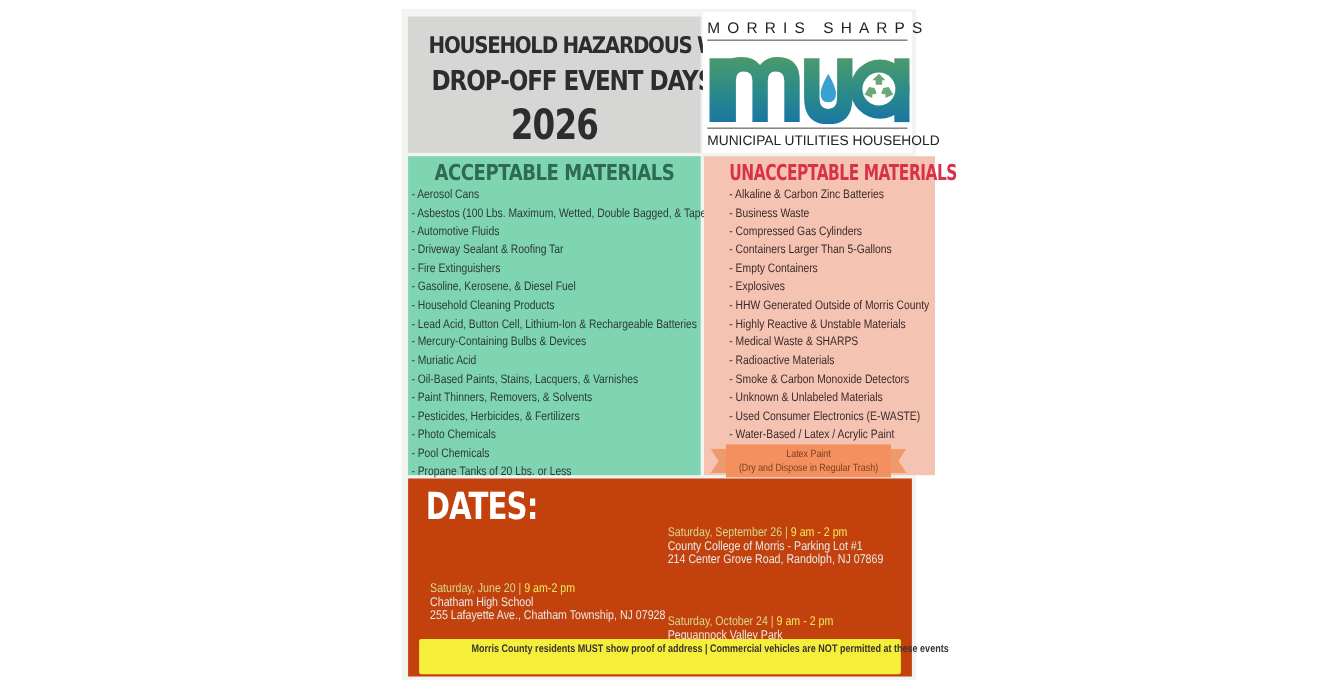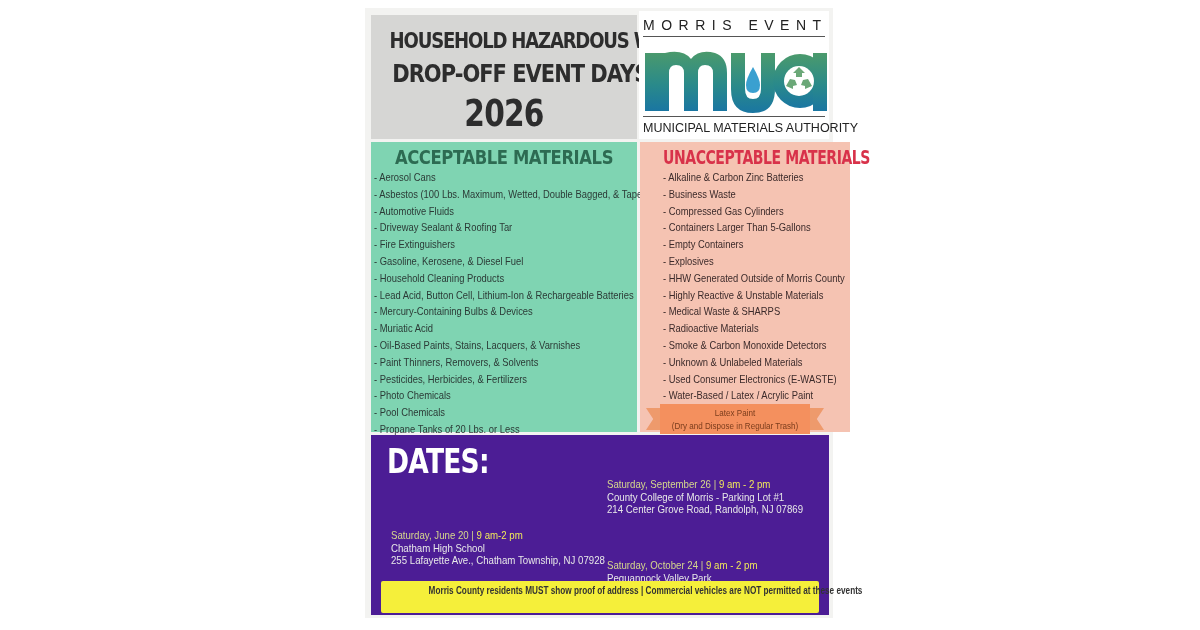--- a/index.html
+++ b/index.html
@@ -84,21 +84,21 @@
   .ribbon-tail-r { right: 0; clip-path: polygon(0 0, 100% 0, 55% 50%, 100% 100%, 0 100%); }
   .ribbon {
     position: absolute; left: 14px; top: 0; width: 150px; height: 30px; background: #f4905e;
     text-align: center; font-size: 9.5px; line-height: 13px; color: #7a3c1c; padding-top: 2px;
     box-sizing: border-box;
   }
   .ribbon div { transform: scaleX(0.85); white-space: nowrap; }
   
   .dates {
     position: absolute; left: 6px; top: 427px; width: 458px; height: 180px;
-    background: #4c1d95;
+    background: #c2410c;
   }
   .dates-title {
     position: absolute; left: 16px; top: 6px;
     font-family: "DejaVu Sans", sans-serif; font-weight: bold; font-size: 34px; color: #fff;
     transform: scaleX(0.78); transform-origin: left; letter-spacing: -1px;
   }
   .event { position: absolute; font-size: 11.5px; line-height: 12.5px; color: #e8e8e8; white-space: nowrap; }
   .event div { transform: scaleX(0.84); transform-origin: left; }
   .event .when { color: #d6d88c; }
   .event .time { color: #f1ea5a; }
@@ -114,21 +114,21 @@
 
 <div class="flyer">
 
   <div class="hdr-left">
     <div class="hdr-line1">HOUSEHOLD HAZARDOUS WASTE</div>
     <div class="hdr-line2">DROP-OFF EVENT DAYS</div>
     <div class="hdr-year">2026</div>
   </div>
 
   <div class="hdr-right">
-    <div class="logo-top">MORRIS EVENT</div>
+    <div class="logo-top">MORRIS SHARPS</div>
     <svg class="logo-mark" viewBox="0 0 184 70">
       <defs>
         <linearGradient id="mg" x1="0" y1="0" x2="0" y2="1">
           <stop offset="0" stop-color="#4b9a6c"></stop>
           <stop offset="0.55" stop-color="#2a8a8a"></stop>
           <stop offset="1" stop-color="#1a76a2"></stop>
         </linearGradient>
       </defs>
 
       <path d="M2 68 V10 H22 Q40 6 48 16 Q56 6 72 10 Q84 14 84 30 V68 H70 V30 Q70 22 62 22 Q55 22 55 30 V68 H41 V30 Q41 22 33 22 Q26 22 26 30 V68 Z" fill="url(#mg)"></path>
@@ -141,21 +141,21 @@
 
       <circle cx="157" cy="38" r="27" fill="url(#mg)"></circle>
       <rect x="170" y="10" width="14" height="58" fill="url(#mg)"></rect>
       <circle cx="156" cy="38" r="15" fill="#ffffff"></circle>
       <g fill="#6ba878">
         <path d="M150 30 l6 -6 l6 6 l-3 0 l0 4 l-6 0 l0 -4 z"></path>
         <path d="M147 36 l-4 7 l7 3 l0 -3 l4 -1 l-2 -5 z"></path>
         <path d="M165 36 l4 7 l-7 3 l0 -3 l-4 -1 l2 -5 z"></path>
       </g>
     </svg>
-    <div class="logo-bottom">MUNICIPAL MATERIALS AUTHORITY</div>
+    <div class="logo-bottom">MUNICIPAL UTILITIES HOUSEHOLD</div>
   </div>
 
   <div class="acc">
     <div class="acc-title">ACCEPTABLE MATERIALS</div>
     <ul class="items">
       <li>Aerosol Cans</li>
       <li>Asbestos (100 Lbs. Maximum, Wetted, Double Bagged, &amp; Taped)</li>
       <li>Automotive Fluids</li>
       <li>Driveway Sealant &amp; Roofing Tar</li>
       <li>Fire Extinguishers</li>

